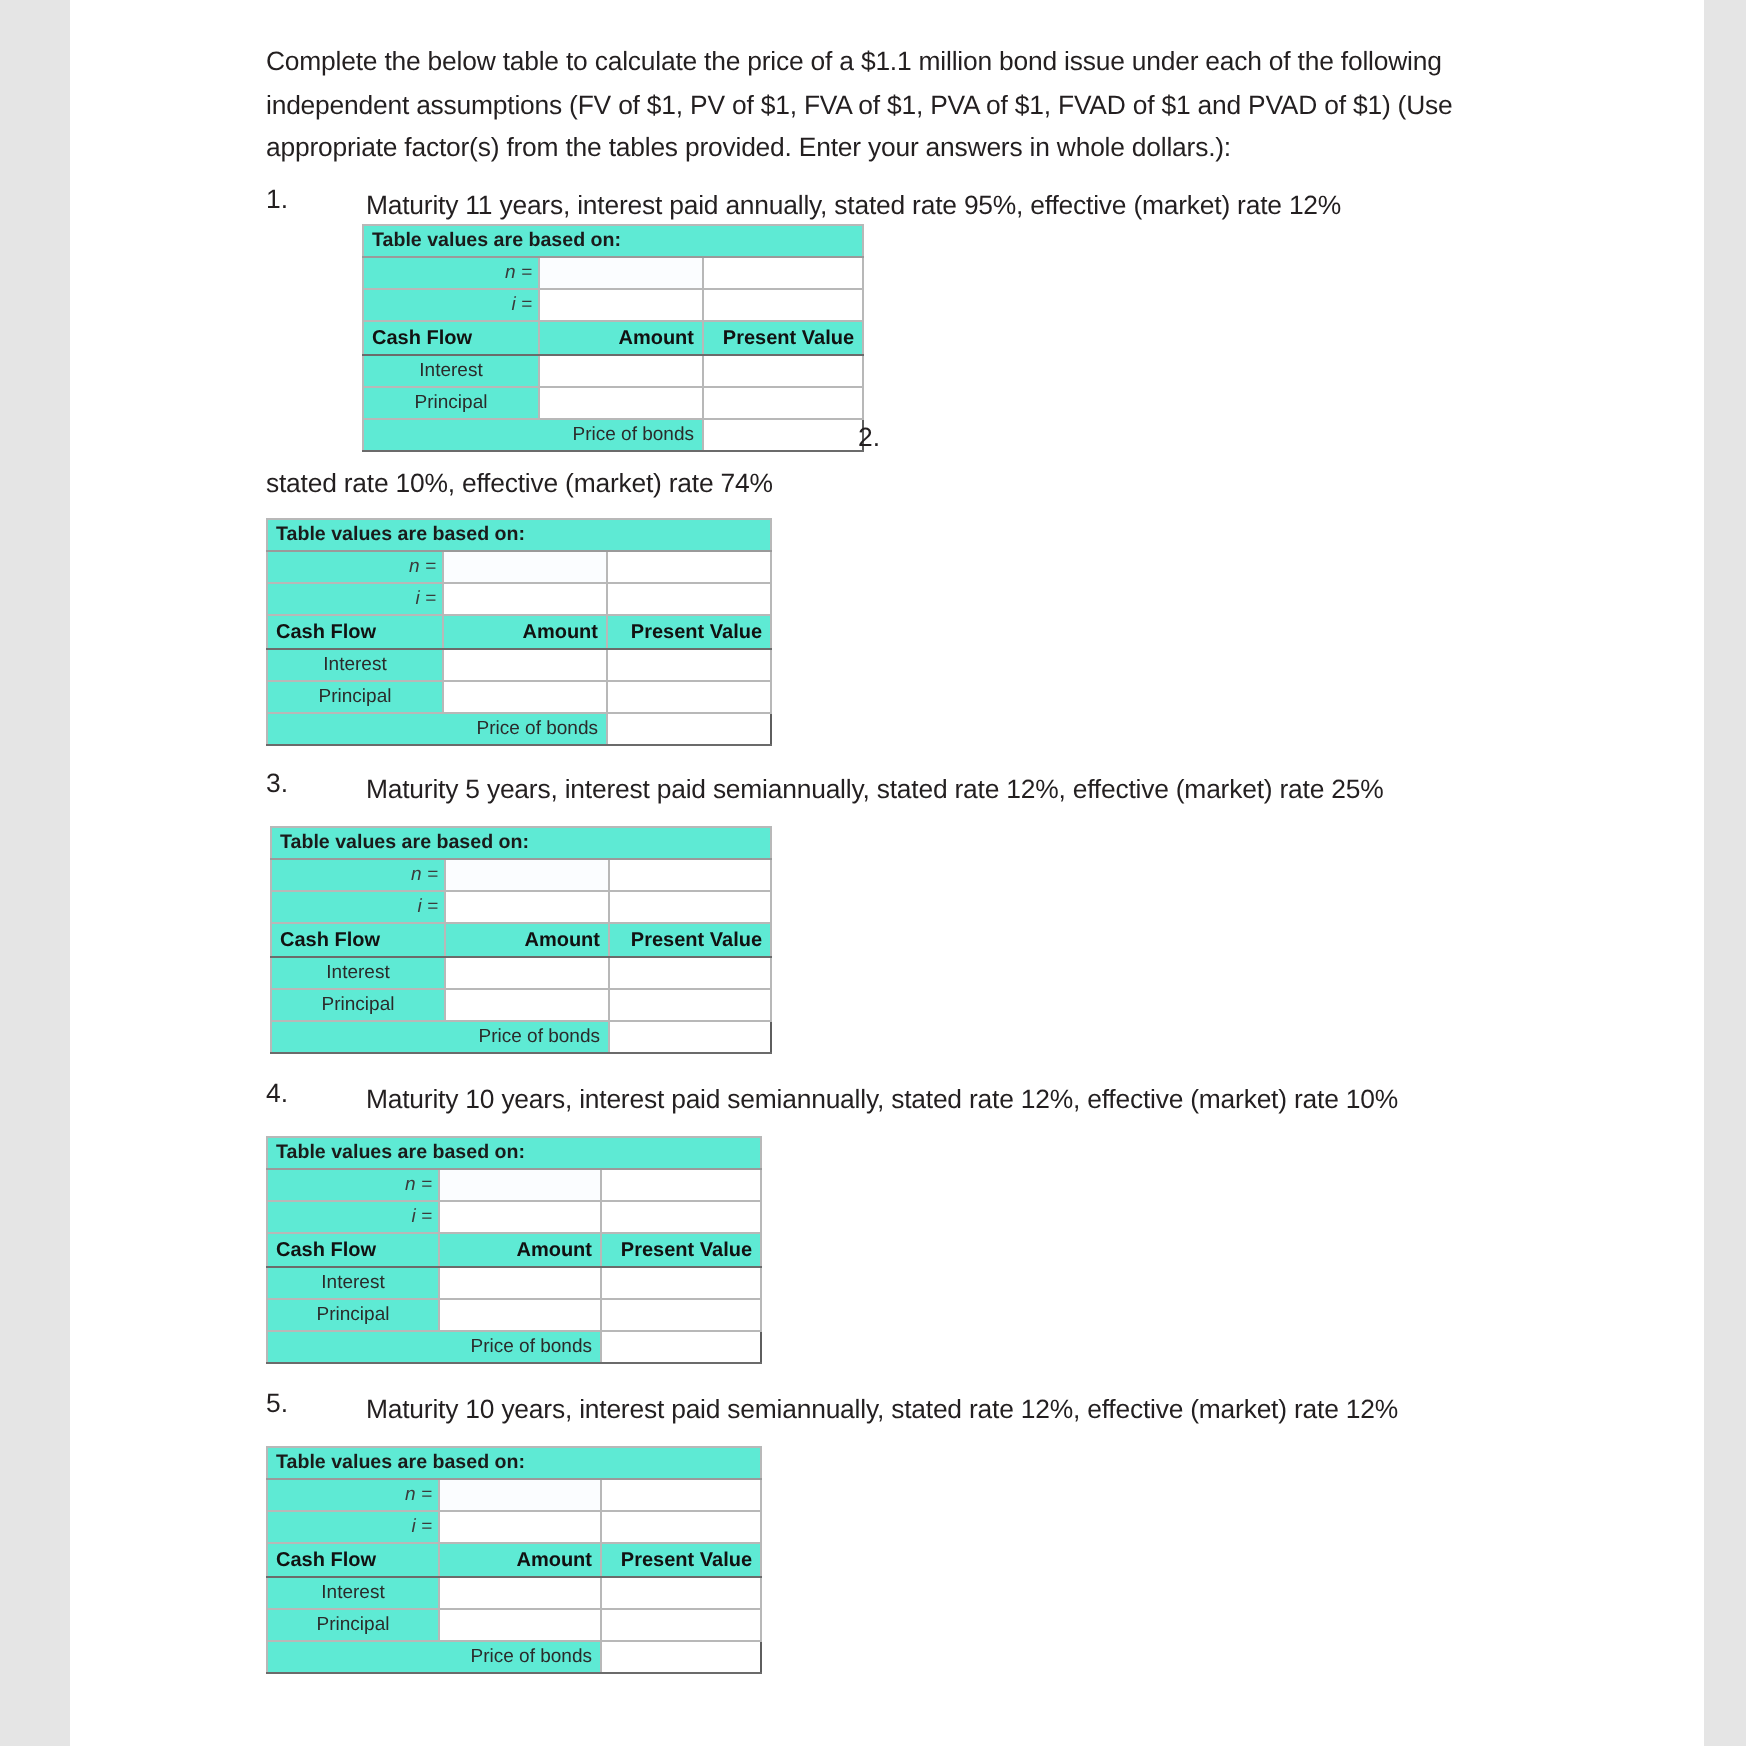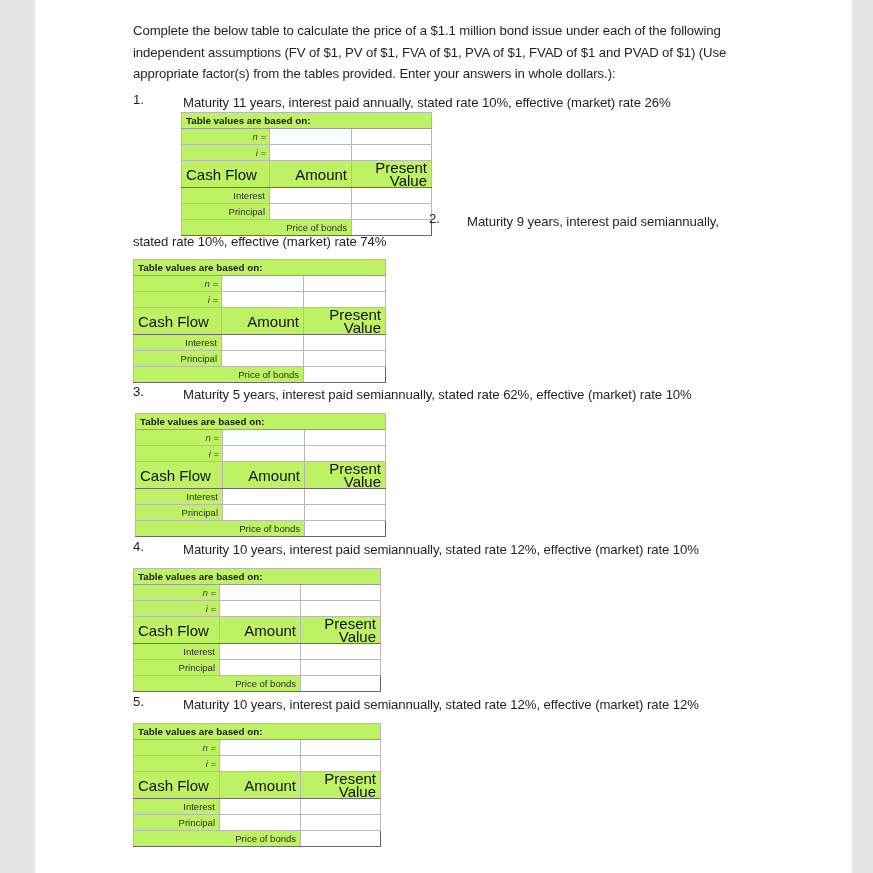--- a/index.html
+++ b/index.html
@@ -51,21 +51,21 @@
     position: absolute;
     font-size: 13.2px;
     color: #231f20;
   }
 
   
   .tbl {
     position: absolute;
     border-collapse: collapse;
     table-layout: fixed;
-    background: #bef264;
+    background: #5eead4;
     font-size: 9.5px;
     color: #2b2b2b;
     padding-left: 25px;
   }
   .tbl td {
     border: 1px solid #b8b8b8;
     height: 15px;
     padding: 0 4px;
     vertical-align: middle;
     font-size: 9.5px;
@@ -86,35 +86,35 @@
     padding-right: 3px;
   }
   .tbl .inp-active {
     border: 1px dotted #9cc3e5;
     background: #fbfdff;
   }
   .tbl .inp {
     background: #ffffff;
   }
   .tbl .hdr td {
-    font-weight: normal;
-    font-size: 15px;
+    font-weight: bold;
+    font-size: 10px;
     color: #111111;
     border-top: 1.6px solid #6b6b6b;
     border-bottom: 1.6px solid #6b6b6b;
     height: 16px;
   }
   .tbl .hdr .c {
     text-align: right;
   }
   .tbl .hdr .l {
     text-align: left;
   }
   .tbl .rowlbl {
-    text-align: right;
+    text-align: center;
     color: #2b2b2b;
   }
   .tbl .totlbl {
     text-align: right;
     padding-left: 28px;
     color: #2b2b2b;
     border-right: 1px solid #b8b8b8;
   }
   .tbl .totval {
     border: 1.6px solid #5e5e5e;
@@ -126,21 +126,21 @@
 </style>
 </head>
 <body>
 
 <div class="page">
   <div class="content">
 
     <div class="intro">Complete the below table to calculate the price of a $1.1 million bond issue under each of the following independent assumptions (FV of $1, PV of $1, FVA of $1, PVA of $1, FVAD of $1 and PVAD of $1) (Use appropriate factor(s) from the tables provided. Enter your answers in whole dollars.):</div>
 
     <div class="q-num" style="left:98px; top:92px;">1.</div>
-    <div class="q-line" style="left:148px; top:92px;">Maturity 11 years, interest paid annually, stated rate 10%, effective (market) rate 26%</div>
+    <div class="q-line" style="left:148px; top:92px;">Maturity 11 years, interest paid annually, stated rate 95%, effective (market) rate 12%</div>
 
     <table class="tbl" style="left:146px; top:112px; width:250px;">
       <colgroup>
           <col style="width:88px">
           <col style="width:82px">
           <col style="width:80px">
         </colgroup>
       <tbody>
         <tr>
             <td class="cap" colspan="3">Table values are based on:</td>
@@ -171,21 +171,20 @@
           <td class="inp"></td>
         </tr>
         <tr class="last">
           <td class="totlbl" colspan="2">Price of bonds</td>
           <td class="totval"></td>
         </tr>
       </tbody>
     </table>
 
     <div class="q-num" style="left:394px; top:211px;">2.</div>
-    <div class="q-line" style="left:432px; top:211px;">Maturity 9 years, interest paid semiannually,</div>
     <div class="q-line" style="left:98px; top:231px;">stated rate 10%, effective (market) rate 74%</div>
 
     <table class="tbl" style="left:98px; top:259px; width:252px;">
       <colgroup>
           <col style="width:88px">
           <col style="width:82px">
           <col style="width:82px">
         </colgroup>
       <tbody>
         <tr>
@@ -217,21 +216,21 @@
           <td class="inp"></td>
         </tr>
         <tr class="last">
           <td class="totlbl" colspan="2">Price of bonds</td>
           <td class="totval"></td>
         </tr>
       </tbody>
     </table>
 
     <div class="q-num" style="left:98px; top:384px;">3.</div>
-    <div class="q-line" style="left:148px; top:384px;">Maturity 5 years, interest paid semiannually, stated rate 62%, effective (market) rate 10%</div>
+    <div class="q-line" style="left:148px; top:384px;">Maturity 5 years, interest paid semiannually, stated rate 12%, effective (market) rate 25%</div>
 
     <table class="tbl" style="left:100px; top:413px; width:250px;">
       <colgroup>
           <col style="width:87px">
           <col style="width:82px">
           <col style="width:81px">
         </colgroup>
       <tbody>
         <tr>
             <td class="cap" colspan="3">Table values are based on:</td>

